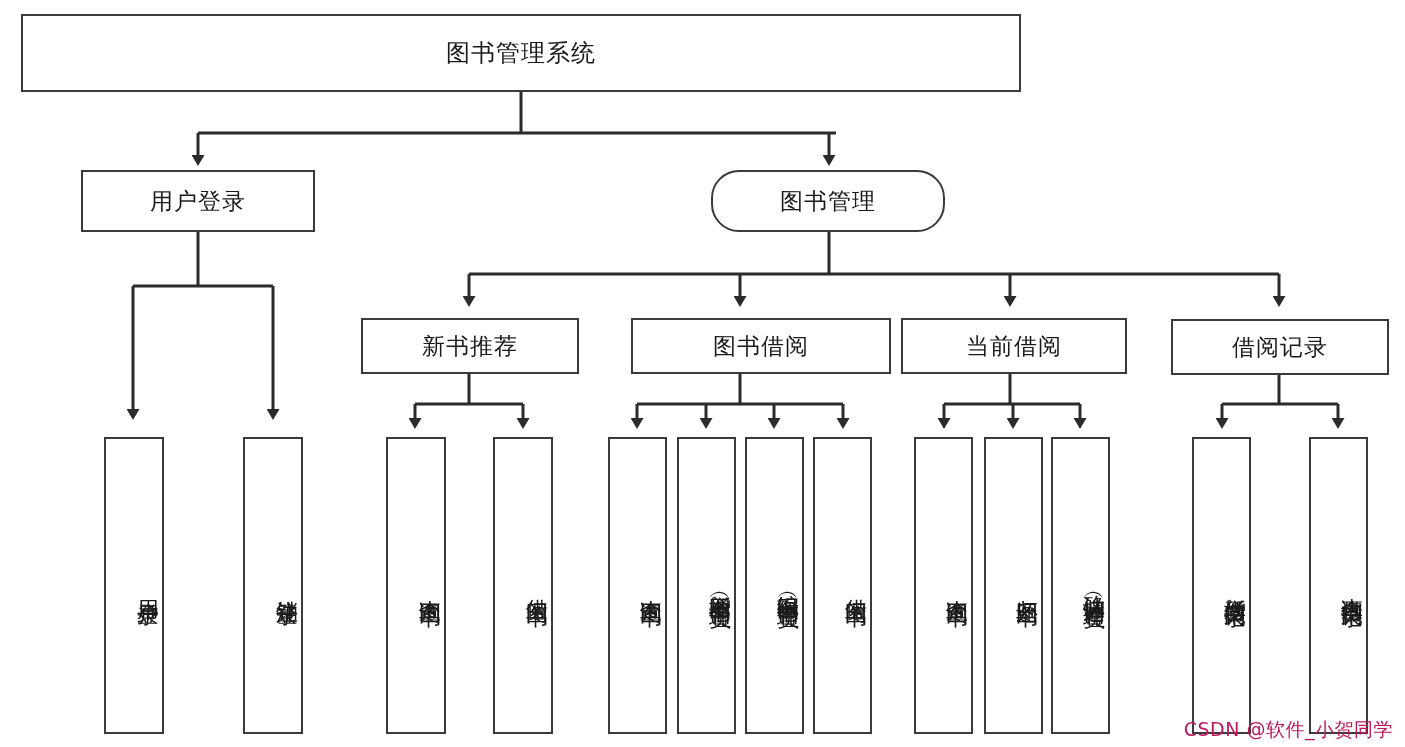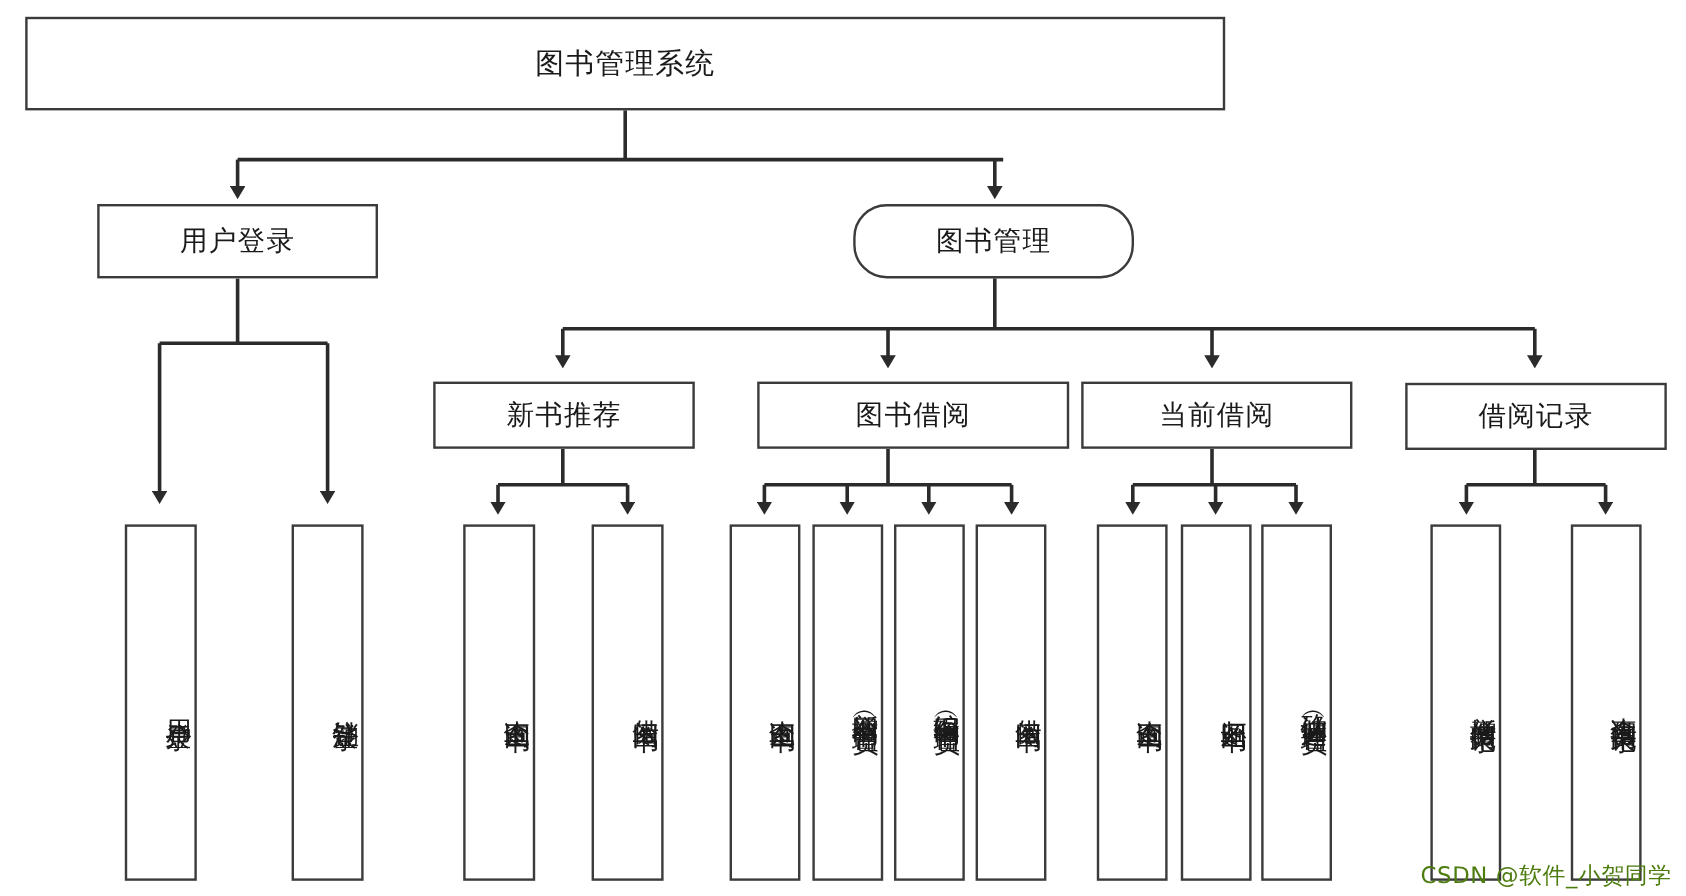--- a/index.html
+++ b/index.html
@@ -49,21 +49,21 @@
     writing-mode:vertical-rl;
     text-orientation:upright;
     white-space:normal;
     display:block;
   }
   .watermark{
     position:absolute;
     right:12px;
     bottom:4px;
     font-size:19px;
-    color:#4d7c0f;
+    color:#be185d;
     letter-spacing:0.5px;
     white-space:nowrap;
     user-select:none;
   }
 </style>
 </head>
 <body>
 
 <div id="diagram">
 

